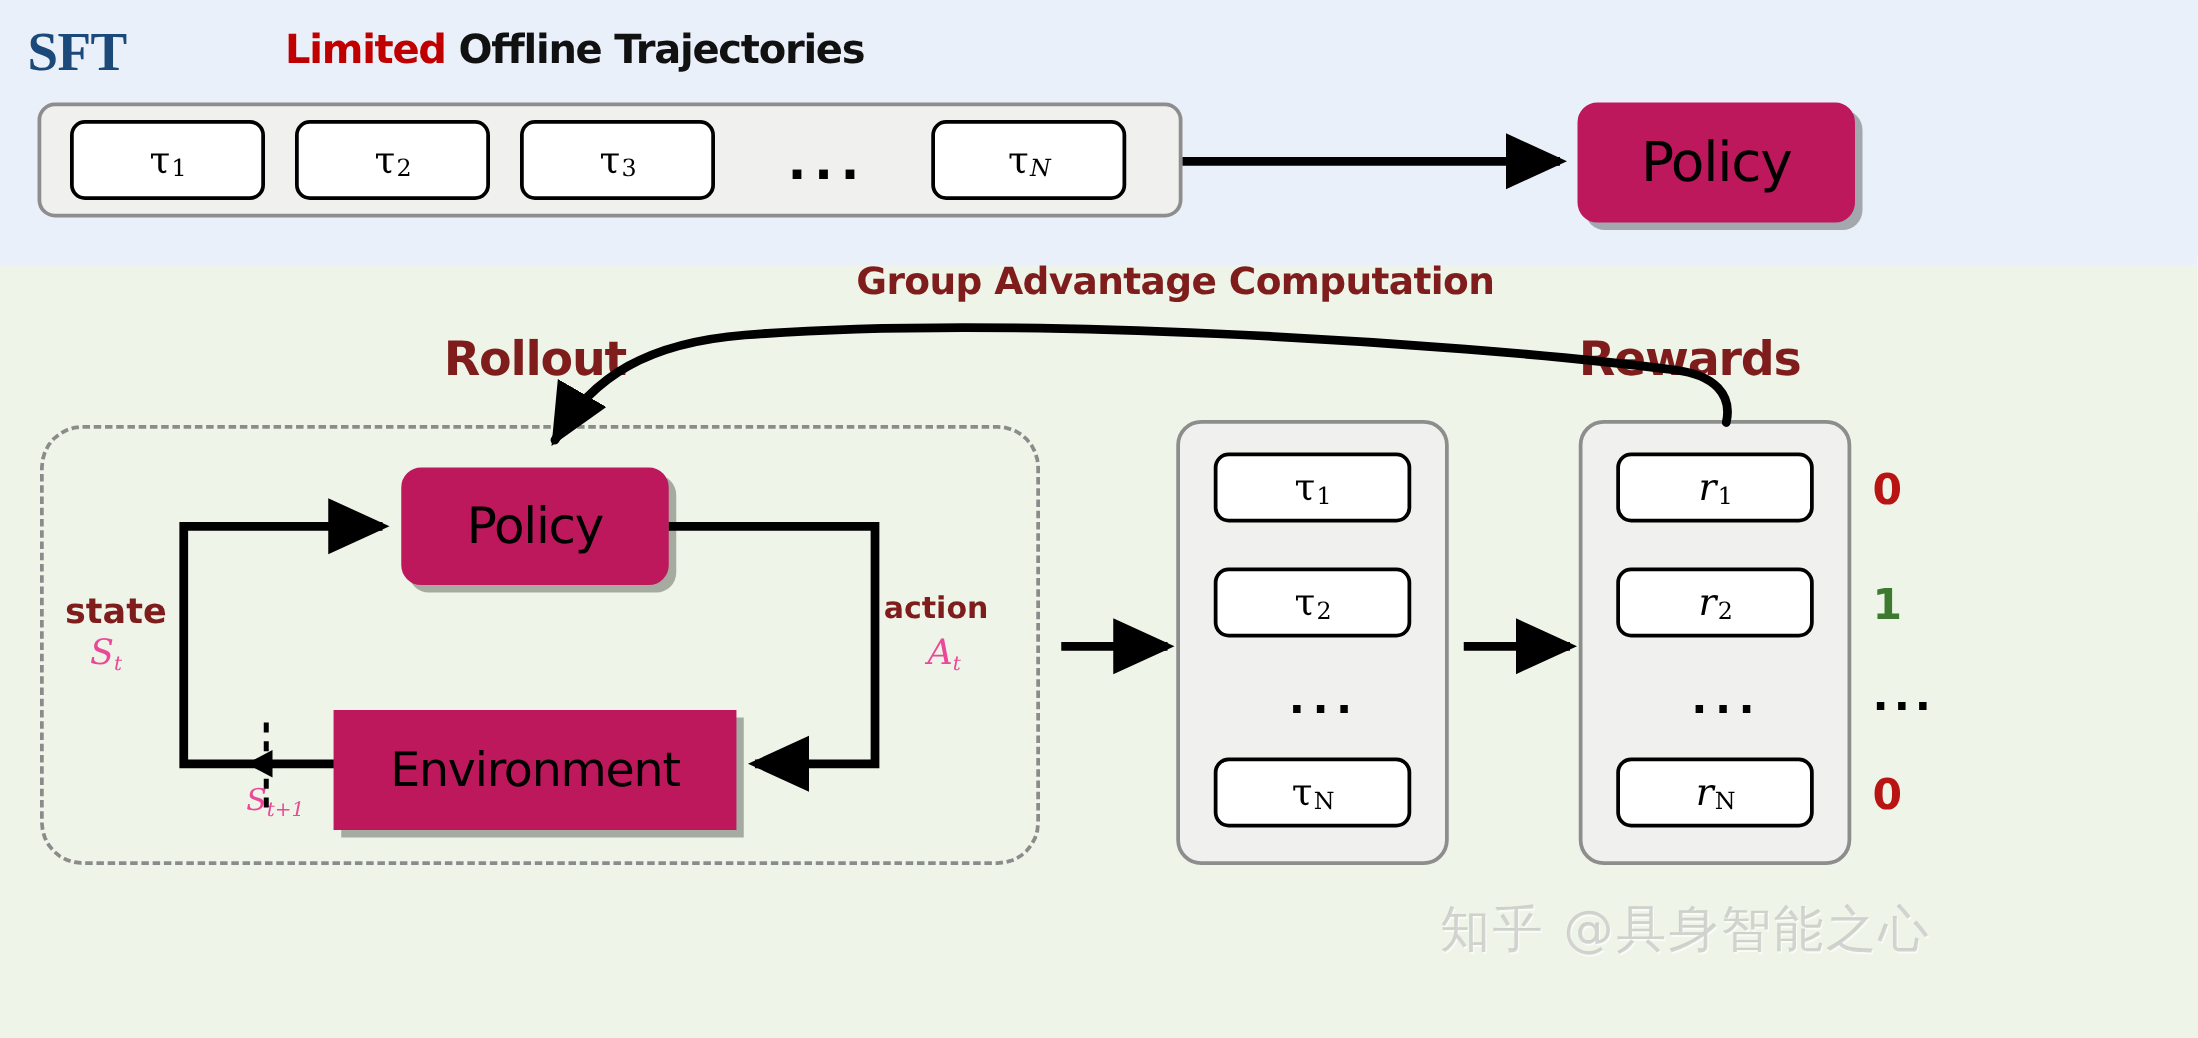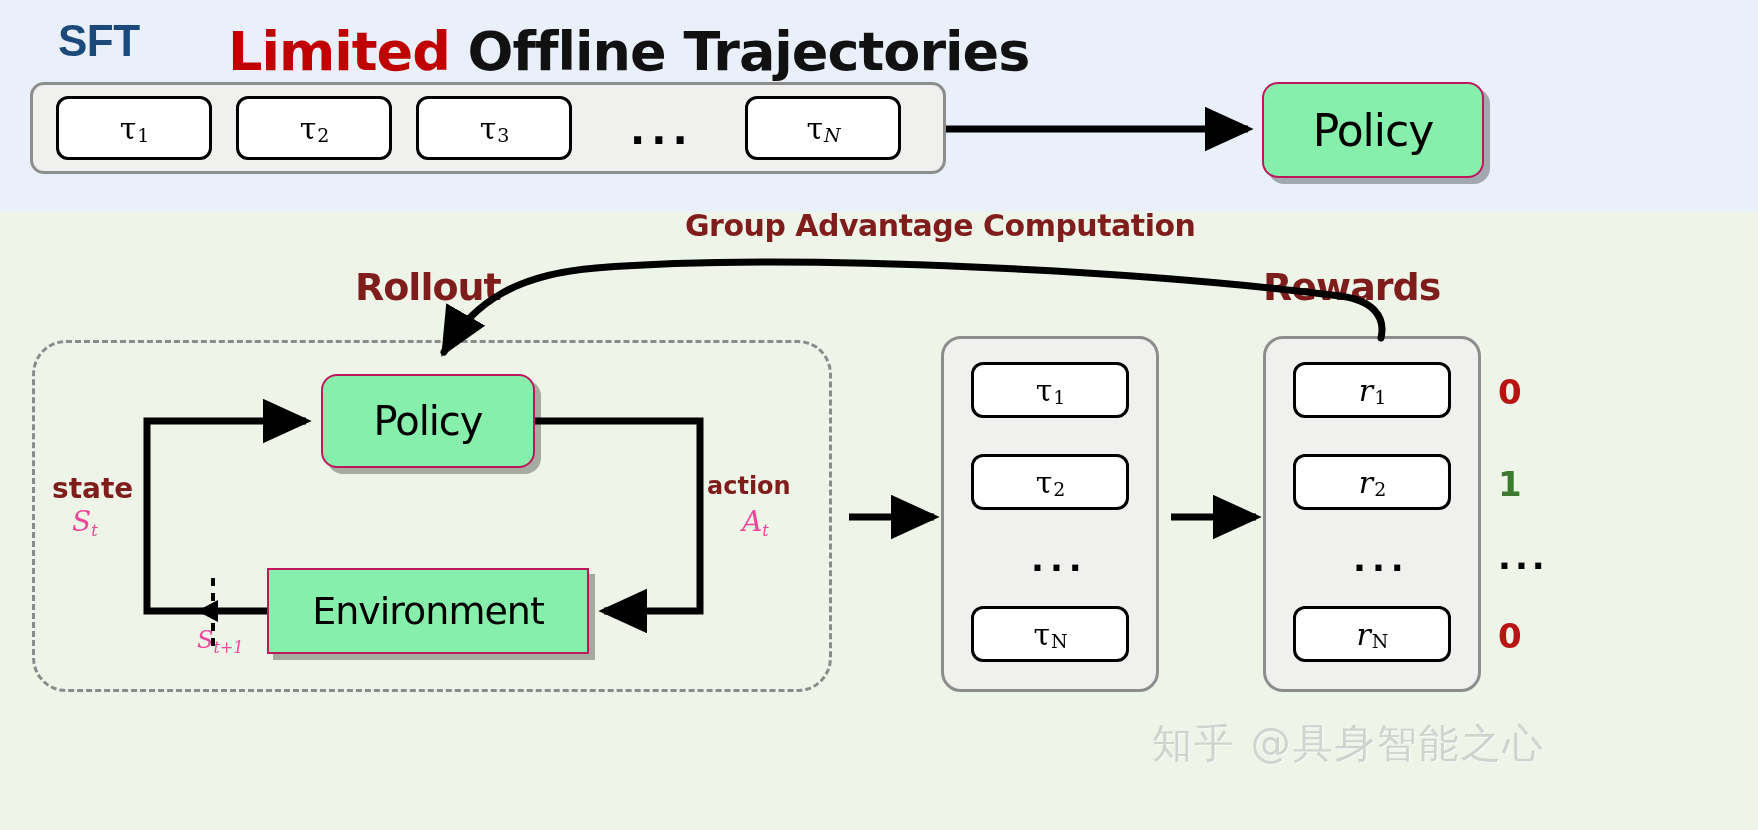--- a/index.html
+++ b/index.html
@@ -12,32 +12,31 @@
   #stage{position:relative;width:1758px;height:830px;}
 
   
   .band{position:absolute;left:0;width:1758px;}
   #sft-band{top:0;height:212px;background:#eaf0fa;}
   #rl-band{top:212px;height:618px;background:#eef5e8;}
 
   
   .sec-title{
     position:absolute;
-    font-family:Liberation Sans, sans-serif;
+    font-family:Liberation Serif, serif;
     font-weight:bold;
     letter-spacing:-0.5px;
-    margin-left:36px;
   }
   #sft-title{left:22px;top:16px;font-size:44px;color:#1b4a7a;}
   #rl-title{left:22px;top:228px;font-size:44px;color:#4a7a2f;}
 
   
   #headline{
     position:absolute;left:228px;top:20px;
-    font-size:54px;font-weight:bold;color:#111;
+    font-size:32px;font-weight:bold;color:#111;
     font-family:"DejaVu Sans", sans-serif;
     letter-spacing:-1px;white-space:nowrap;
   }
   #headline .red{color:#c00000;}
 
   
   .tray{
     position:absolute;
     background:#f0f0ef;
     border:3px solid #8d8d8d;
@@ -65,31 +64,31 @@
   .dots{
     position:absolute;
     font-size:40px;font-weight:bold;color:#000;
     letter-spacing:6px;line-height:1;
     font-family:"DejaVu Sans", sans-serif;
   }
 
   
   .bigbox{
     position:absolute;
-    background:#86efac;
-    border:2px solid #be185d;
+    background:#be185d;
+    border:7px solid #be185d;
     box-sizing:border-box;
     display:flex;align-items:center;justify-content:center;
     font-family:"DejaVu Sans", sans-serif;
     font-size:44px;color:#000;letter-spacing:-1px;
     box-shadow:6px 6px 0 rgba(0,0,0,0.30);
   }
   #sft-policy{left:1262px;top:82px;width:222px;height:96px;border-radius:16px;}
   #rl-policy{left:321px;top:374px;width:214px;height:94px;border-radius:16px;font-size:40px;}
-  #rl-env{left:267px;top:568px;width:322px;height:86px;border-radius:0;font-size:38px;}
+  #rl-env{left:267px;top:568px;width:322px;height:96px;border-radius:0;font-size:38px;}
 
   
   #rollout-region{
     position:absolute;left:32px;top:340px;width:800px;height:352px;
     border:3px dashed #8b8b8b;border-radius:34px;box-sizing:border-box;
   }
 
   
   .lbl{
     position:absolute;

